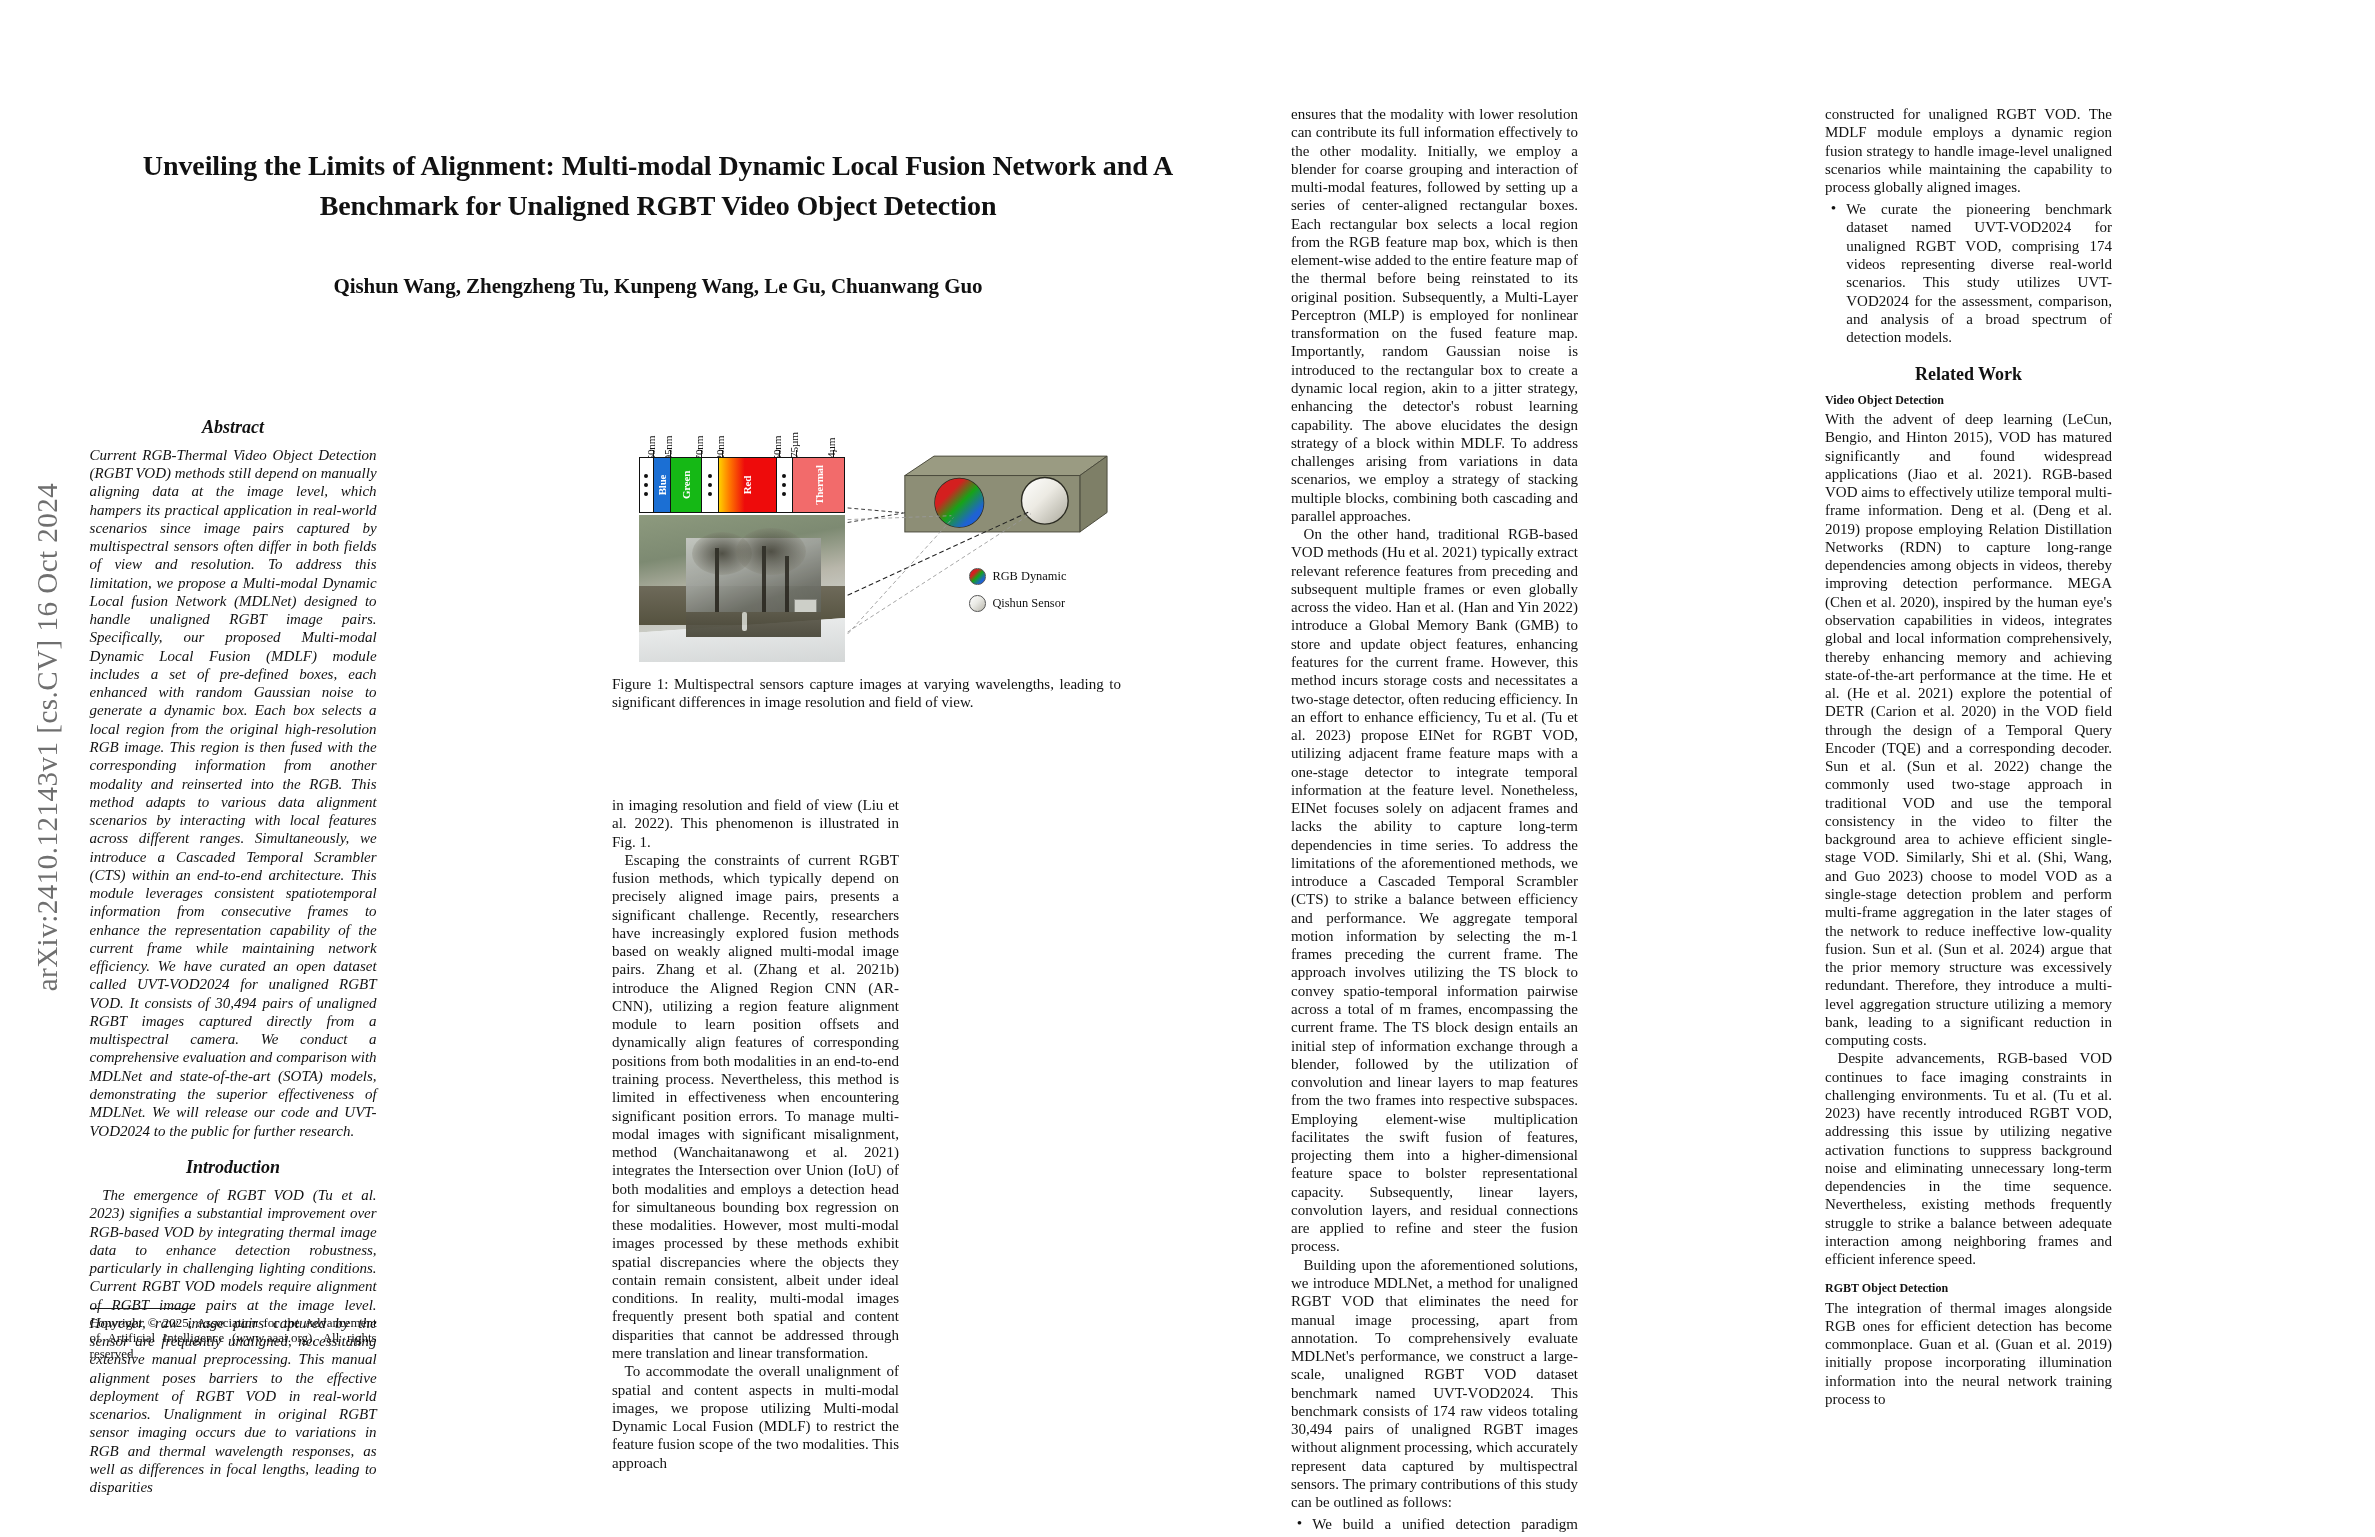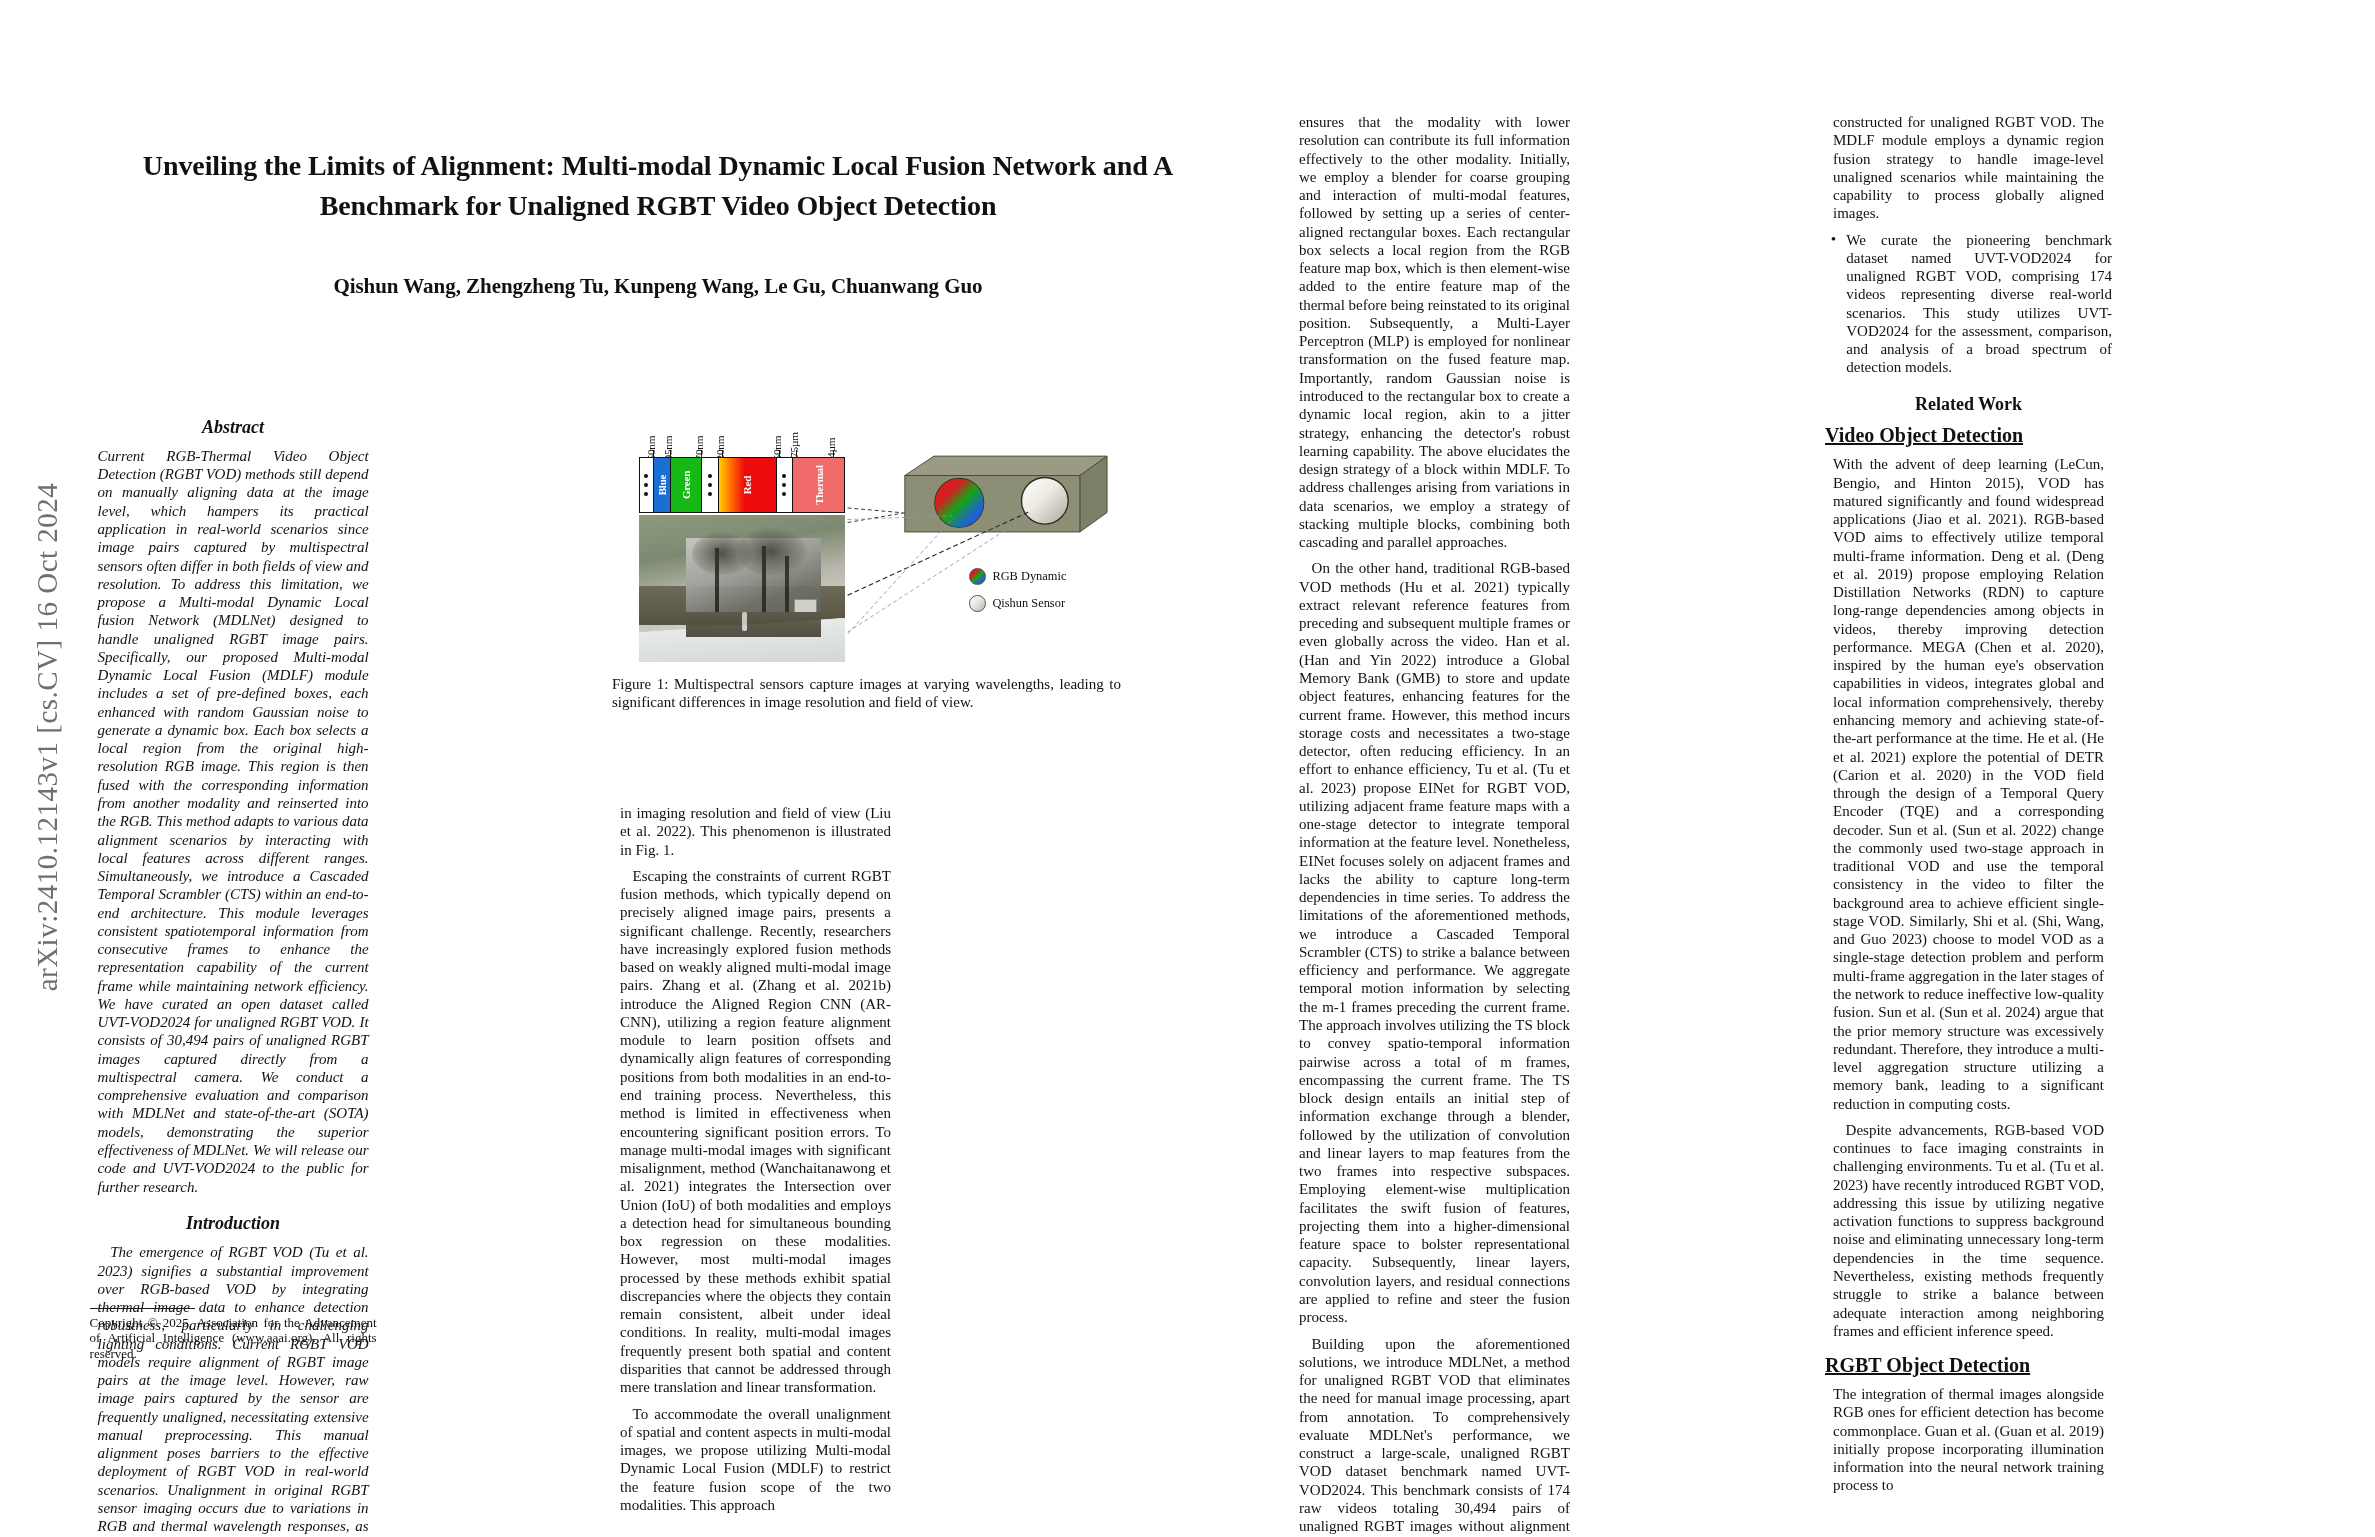--- a/index.html
+++ b/index.html
@@ -72,21 +72,21 @@
   .col {
     position: absolute;
     top: 0;
     font-size: 15px;
     line-height: 1.218;
     text-align: justify;
     text-justify: inter-word;
     hyphens: none;
   }
   .col p {
-    margin: 8px;
+    margin: 0;
     text-indent: 12.6px;
   }
   .col p.noindent { text-indent: 0; }
 
   #col1 { left: 13.6px;   top: 417px;  width: 287px; font-style: italic; }
   #col2 { left: 536px;  top: 796px;  width: 287px; }
   #col3 { left: 1215px; top: 105px;  width: 287px; }
   #col4 { left: 1749px; top: 105px;  width: 287px; }
 
   .sec-head {
@@ -94,24 +94,23 @@
     font-weight: bold;
     font-size: 18px;
     margin: 0 0 6.8px 0;
     text-indent: 0;
   }
   .sec-head.spaced-top { margin-top: 17.5px; }
 
   .subsec-head {
     text-align: left;
     font-weight: bold;
-    font-size: 20px;
+    font-size: 12px;
     margin: 12.6px 0 2.9px 0;
     text-indent: 0;
-    text-decoration: underline;
   }
 
   .abstract-body p { text-indent: 0; }
 
   
   ul.bullets {
     margin: 3.9px 0 0 0;
     padding: 0 0 0 19.4px;
     list-style: none;
   }

